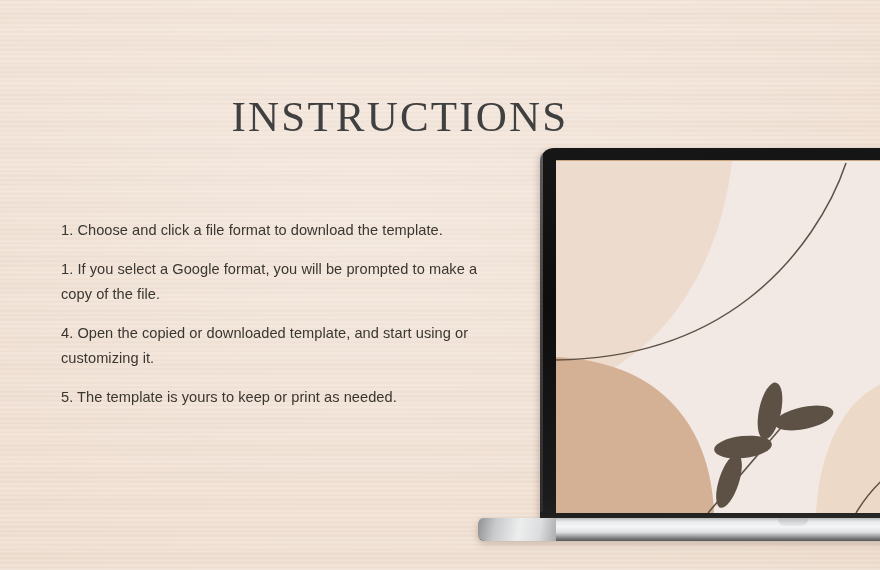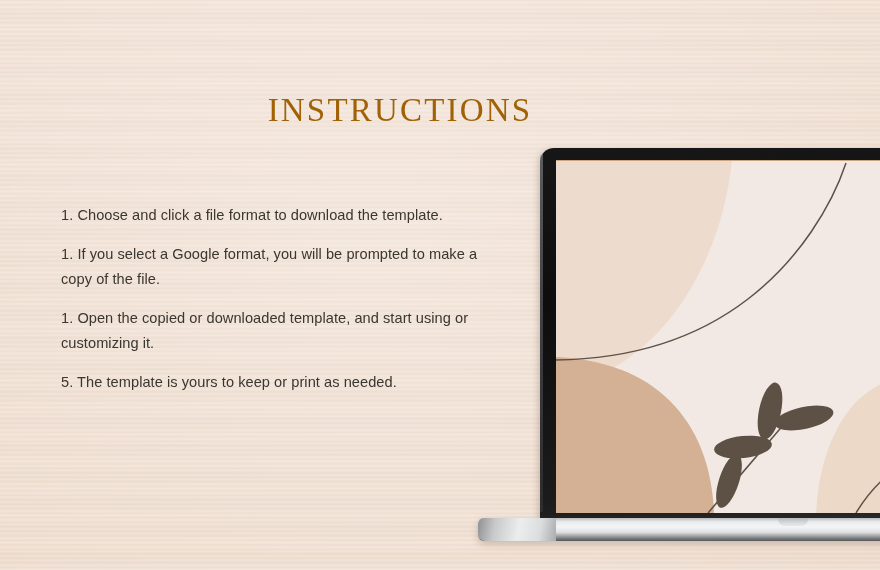--- a/index.html
+++ b/index.html
@@ -58,31 +58,31 @@
   }
 
   
   #title {
     position: absolute;
     top: 92px;
     left: 0;
     width: 800px;
     text-align: center;
     font-family: "Liberation Serif", "DejaVu Serif", serif;
-    font-size: 33px;
+    font-size: 43px;
     letter-spacing: 2.2px;
-    color: #a16207;
+    color: #404040;
     white-space: nowrap;
   }
 
   
   #instructions {
     position: absolute;
     left: 61px;
-    top: 203px;
+    top: 218px;
     width: 440px;
   }
   .step {
     font-size: 14.6px;
     line-height: 25px;
     color: #3a3630;
     letter-spacing: 0.05px;
     margin: 0 0 14px 0;
     max-width: 432px;
   }
@@ -176,21 +176,21 @@
 <div id="page">
 
   <div id="paper-texture"></div>
   <div id="paper-vignette"></div>
 
   <div id="title">INSTRUCTIONS</div>
 
   <div id="instructions">
     <p class="step">1. Choose and click a file format to download the template.</p>
     <p class="step">1. If you select a Google format, you will be prompted to make a copy of the file.</p>
-    <p class="step">1. Open the copied or downloaded template, and start using or customizing it.</p>
+    <p class="step">4. Open the copied or downloaded template, and start using or customizing it.</p>
     <p class="step">5. The template is yours to keep or print as needed.</p>
   </div>
 
   <div id="laptop">
 
     <div id="laptop-lid">
       <div id="screen">
 
         <svg id="screen-art" viewBox="0 0 384 352" preserveAspectRatio="none">
 

